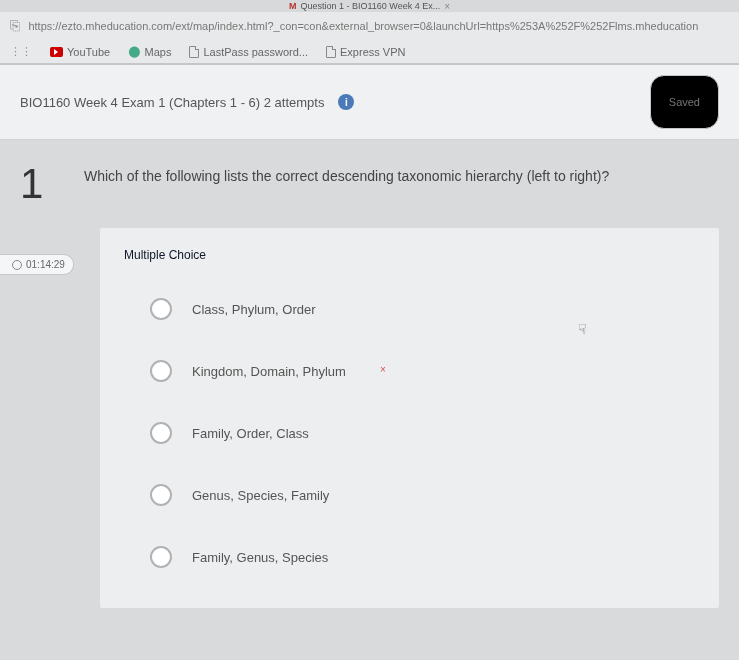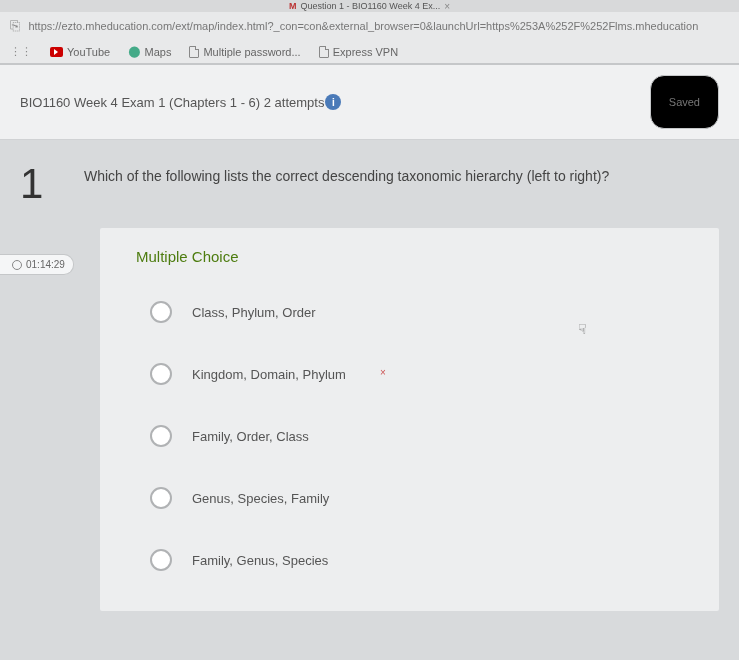--- a/index.html
+++ b/index.html
@@ -70,21 +70,21 @@
       display: flex;
       align-items: center;
       justify-content: space-between;
       padding: 10px 20px;
       background: #f0f1f2;
       border-bottom: 1px solid #d0d2d4;
     }
     .header-left {
       display: flex;
       align-items: center;
-      gap: 1px;
+      gap: 14px;
       font-size: 13px;
       color: #555;
     }
     .info-badge {
       width: 16px; height: 16px; border-radius: 50%;
       background: #4a7ab8; color: #fff; font-size: 10px;
       display: inline-flex; align-items: center; justify-content: center;
       font-weight: bold;
     }
     .saved-btn {
@@ -129,23 +129,23 @@
     }
     .clock-icon { width: 10px; height: 10px; border: 1px solid #888; border-radius: 50%; display: inline-block; position: relative; }
     .answers-panel {
       margin-left: 100px;
       margin-right: 20px;
       background: #edeeef;
       border-radius: 2px;
       padding-bottom: 20px;
     }
     .mc-label {
-      font-size: 15px;
-      color: #4d7c0f;
-      padding: 20px 36px 16px;
+      font-size: 12px;
+      color: #0f172a;
+      padding: 20px 24px 16px;
       font-weight: 500;
     }
     .option-row {
       display: flex;
       align-items: center;
       gap: 20px;
       padding: 20px 40px 20px 50px;
     }
     .radio-shell {
       width: 22px; height: 22px;
@@ -187,21 +187,21 @@
     <div class="bookmark-item">
       <span class="bm-icon yt-icon"></span>
       <span>YouTube</span>
     </div>
     <div class="bookmark-item">
       <span class="bm-icon" style="color:#4a8;">⬤</span>
       <span>Maps</span>
     </div>
     <div class="bookmark-item">
       <span class="bm-icon doc-icon"></span>
-      <span>Multiple password...</span>
+      <span>LastPass password...</span>
     </div>
     <div class="bookmark-item">
       <span class="bm-icon doc-icon"></span>
       <span>Express VPN</span>
     </div>
   </div>
 </div>
 
 <div class="content-header">
   <div class="header-left">

